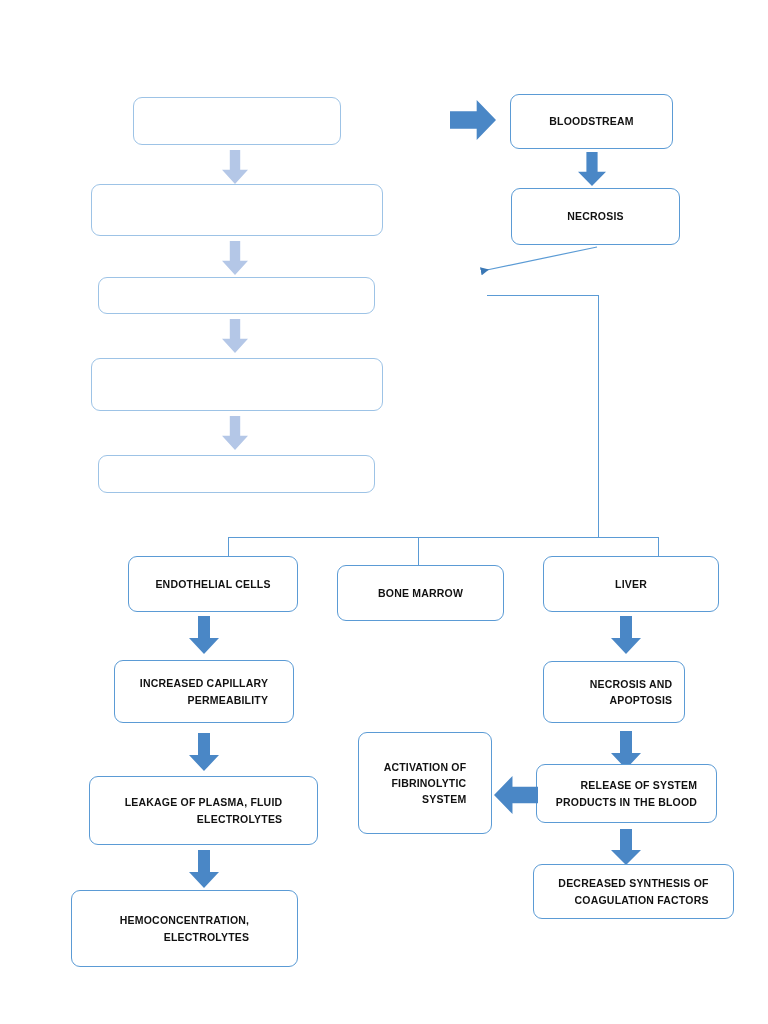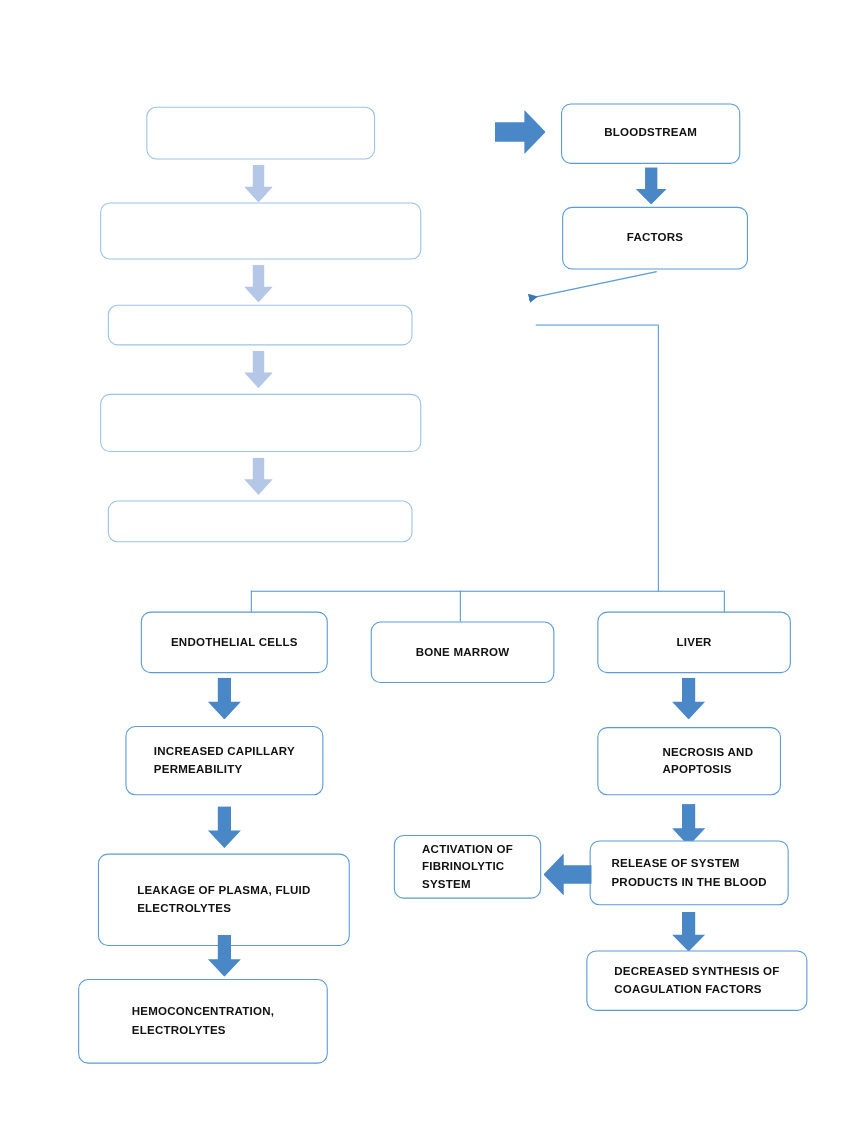--- a/index.html
+++ b/index.html
@@ -20,21 +20,21 @@
   }
   .node {
     position: absolute;
     box-sizing: border-box;
     border: 1.4px solid #5b9bd5;
     border-radius: 9px;
     background: #ffffff;
     display: flex;
     align-items: center;
     justify-content: center;
-    text-align: left;
+    text-align: right;
     color: #111111;
     font-weight: bold;
     font-size: 10.5px;
     letter-spacing: 0.2px;
     line-height: 1.55;
     padding: 2px 6px;
   }
   .node.empty {
     border-color: #9dc3e6;
     border-width: 1.2px;
@@ -113,21 +113,21 @@
 
   <div class="barrow right" style="left:450px; top:100px; width:46px; height:40px;"></div>
 
   <div class="node" style="left:510px; top:94px; width:163px; height:55px;">
     <span class="txt">BLOODSTREAM</span>
   </div>
 
   <div class="barrow down" style="left:578px; top:152px; width:28px; height:34px;"></div>
 
   <div class="node" style="left:511px; top:188px; width:169px; height:57px;">
-    <span class="txt">FACTORS</span>
+    <span class="txt">NECROSIS</span>
   </div>
 
   <svg class="overlay" viewBox="0 0 768 1024" xmlns="http://www.w3.org/2000/svg">
     <defs>
       <marker id="arrowhead-left" markerWidth="7" markerHeight="7" refX="6" refY="3.5" orient="auto" markerUnits="strokeWidth">
         <path d="M7,0 L7,7 L0,3.5 z" fill="#3b78b5"></path>
       </marker>
     </defs>
 
     <line x1="597" y1="247" x2="482" y2="271" stroke="#5b9bd5" stroke-width="1.2" marker-end="url(#arrowhead-left)"></line>
@@ -155,54 +155,54 @@
 
   <div class="barrow down" style="left:189px; top:616px; width:30px; height:38px;"></div>
 
   <div class="node" style="left:114px; top:660px; width:180px; height:63px;">
     <span class="txt">INCREASED CAPILLARY
 PERMEABILITY</span>
   </div>
 
   <div class="barrow down" style="left:189px; top:733px; width:30px; height:38px;"></div>
 
-  <div class="node" style="left:89px; top:776px; width:229px; height:84px;">
+  <div class="node" style="left:89px; top:776px; width:229px; height:69px;">
     <span class="txt">LEAKAGE OF PLASMA, FLUID
 ELECTROLYTES</span>
   </div>
 
   <div class="barrow down" style="left:189px; top:850px; width:30px; height:38px;"></div>
 
   <div class="node" style="left:71px; top:890px; width:227px; height:77px;">
     <span class="txt">HEMOCONCENTRATION,
 ELECTROLYTES</span>
   </div>
 
   <div class="barrow down" style="left:611px; top:616px; width:30px; height:38px;"></div>
 
-  <div class="node" style="left:543px; top:661px; width:167px; height:62px;padding-left:40px;">
+  <div class="node" style="left:543px; top:661px; width:142px; height:62px;padding-left:40px;">
     <span class="txt">NECROSIS AND
 APOPTOSIS</span>
   </div>
 
   <div class="barrow down" style="left:611px; top:731px; width:30px; height:38px;"></div>
 
   <div class="node" style="left:536px; top:764px; width:181px; height:59px;">
     <span class="txt">RELEASE OF SYSTEM
 PRODUCTS IN THE BLOOD</span>
   </div>
 
   <div class="barrow down" style="left:611px; top:829px; width:30px; height:36px;"></div>
 
   <div class="node" style="left:518px; top:864px; width:201px; height:55px;margin-left:15px;">
     <span class="txt">DECREASED SYNTHESIS OF
 COAGULATION FACTORS</span>
   </div>
 
   <div class="barrow left" style="left:494px; top:776px; width:44px; height:38px;"></div>
 
-  <div class="node" style="left:358px; top:759px; width:134px; height:58px;">
+  <div class="node" style="left:358px; top:732px; width:134px; height:102px;">
     <span class="txt">ACTIVATION OF
 FIBRINOLYTIC
 SYSTEM</span>
   </div>
 
 </div>
 
 </body></html>

